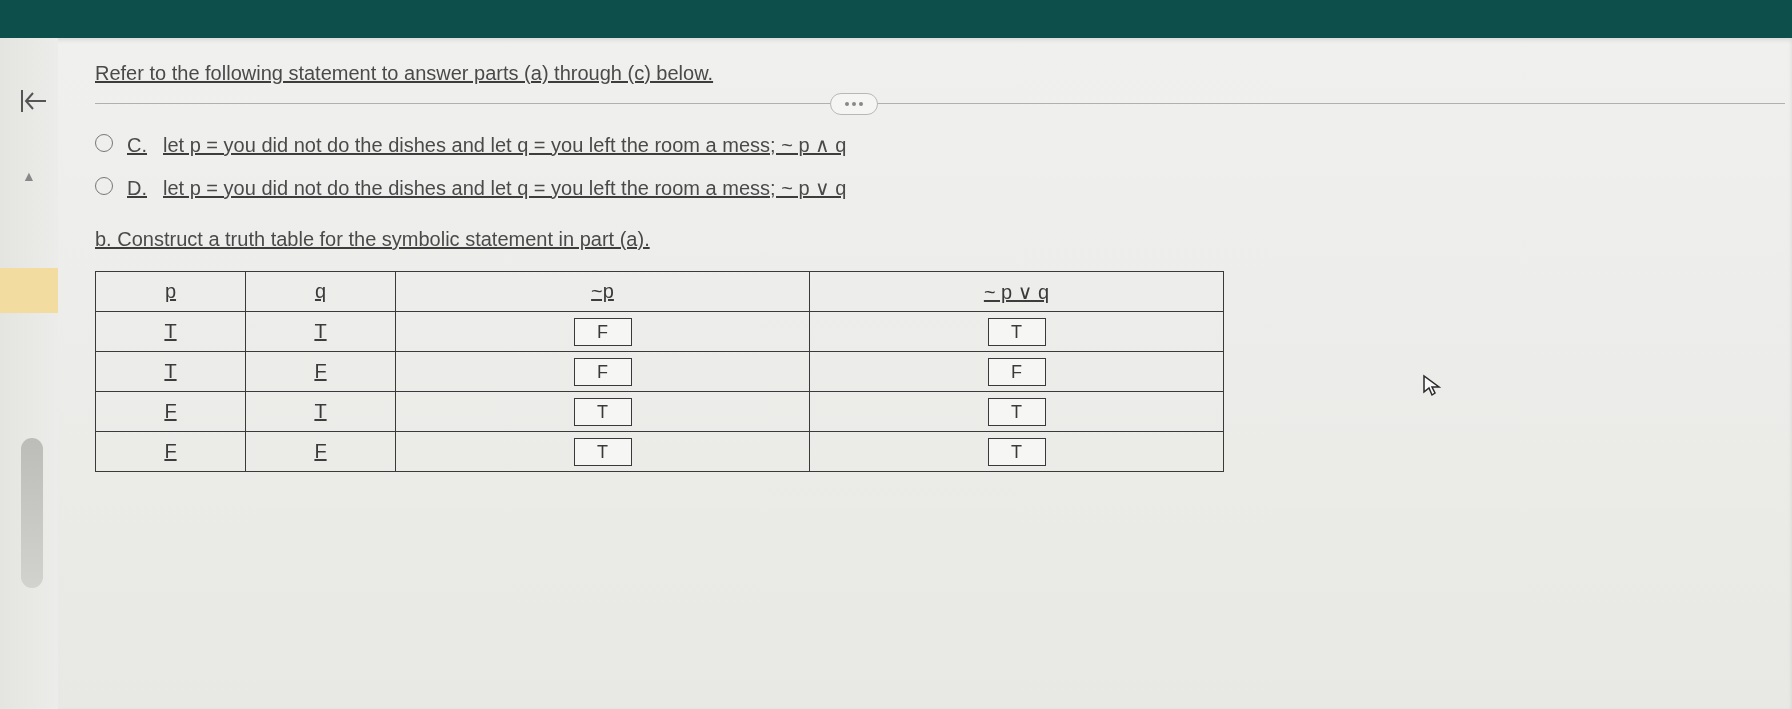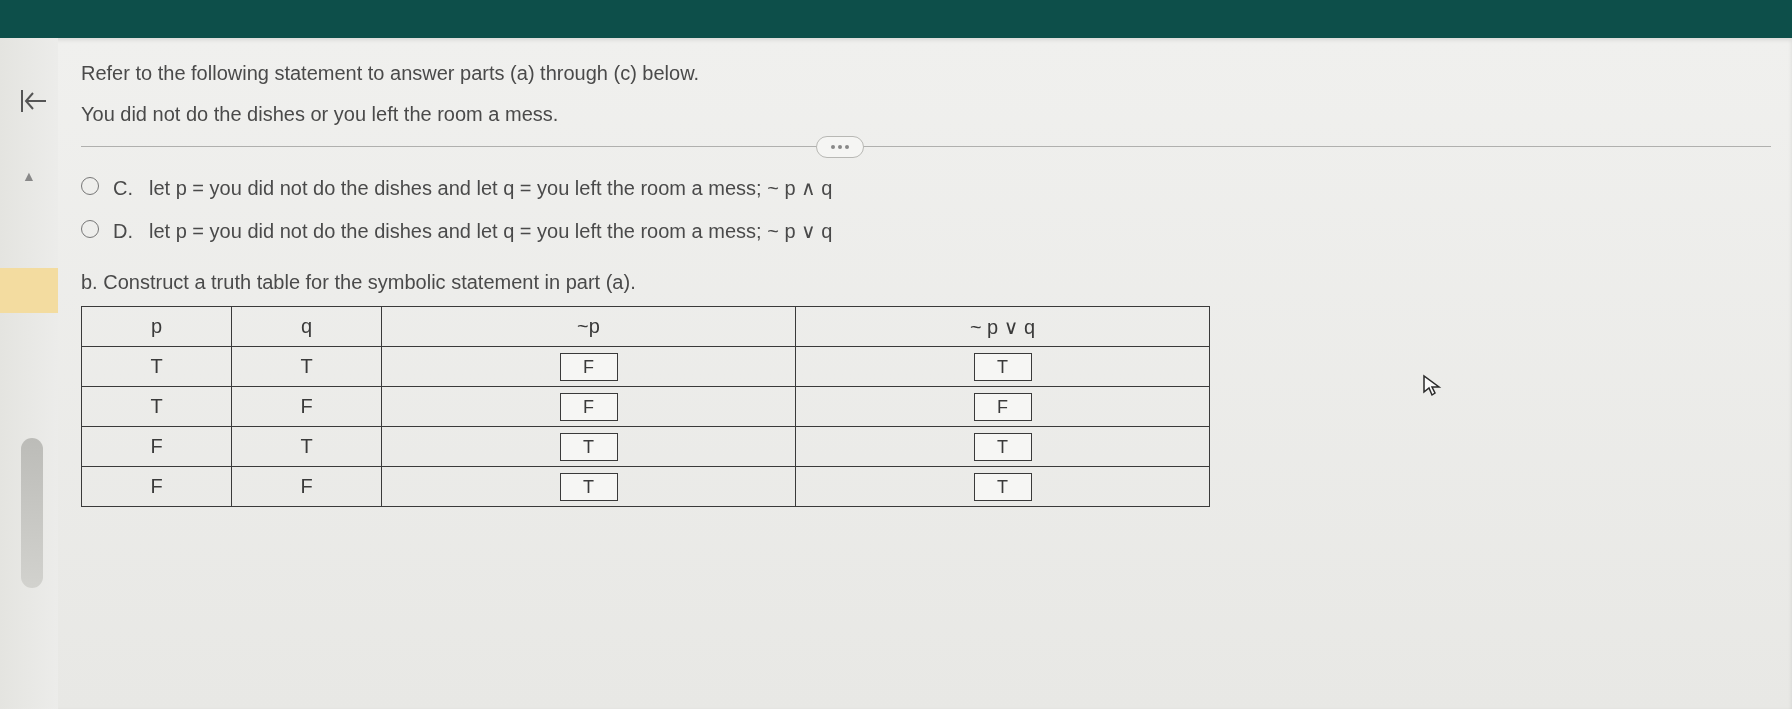--- a/index.html
+++ b/index.html
@@ -54,24 +54,25 @@
       position: absolute;
       left: 21px;
       top: 400px;
       width: 22px;
       height: 150px;
       background: linear-gradient(180deg, #bcbcb8, #d2d2ce);
       border-radius: 11px;
     }
     .content {
       position: absolute;
-      left: 81px;
+      left: 95px;
       top: 24px;
       right: 0;
       color: #3d3d3d;
+      text-decoration: underline;
     }
     .intro-1 {
       font-size: 20px;
       color: #4a4a4a;
       margin-bottom: 18px;
     }
     .intro-2 {
       font-size: 20px;
       color: #4a4a4a;
       margin-bottom: 20px;
@@ -111,21 +112,21 @@
       width: 18px; height: 18px;
       border: 1.5px solid #777;
       border-radius: 50%;
       flex-shrink: 0;
       margin-top: 2px;
     }
     .option-letter { margin: 0 6px 0 4px; }
     .section-label {
       font-size: 20px;
       color: #4a4a4a;
-      margin-bottom: 12px;
+      margin-bottom: 20px;
     }
     table.truth {
       border-collapse: collapse;
       margin-bottom: 18px;
     }
     table.truth td, table.truth th {
       border: 1px solid #3a3a3a;
       text-align: center;
       font-size: 20px;
       color: #3a3a3a;
@@ -170,21 +171,20 @@
         <polyline points="15,5 8,13 15,21"></polyline>
       </svg>
     </div>
     <div class="scroll-up">▲</div>
     <div class="yellow-tab"></div>
     <div class="scrollbar-track"></div>
   </div>
 
   <div class="content">
     <p class="intro-1">Refer to the following statement to answer parts (a) through (c) below.</p>
-    <p class="intro-2">You did not do the dishes or you left the room a mess.</p>
 
     <div class="divider-row">
       <div class="ellipsis-pill">
         <span></span>
           <span></span>
           <span></span>
       </div>
     </div>
 
     <div class="options">

